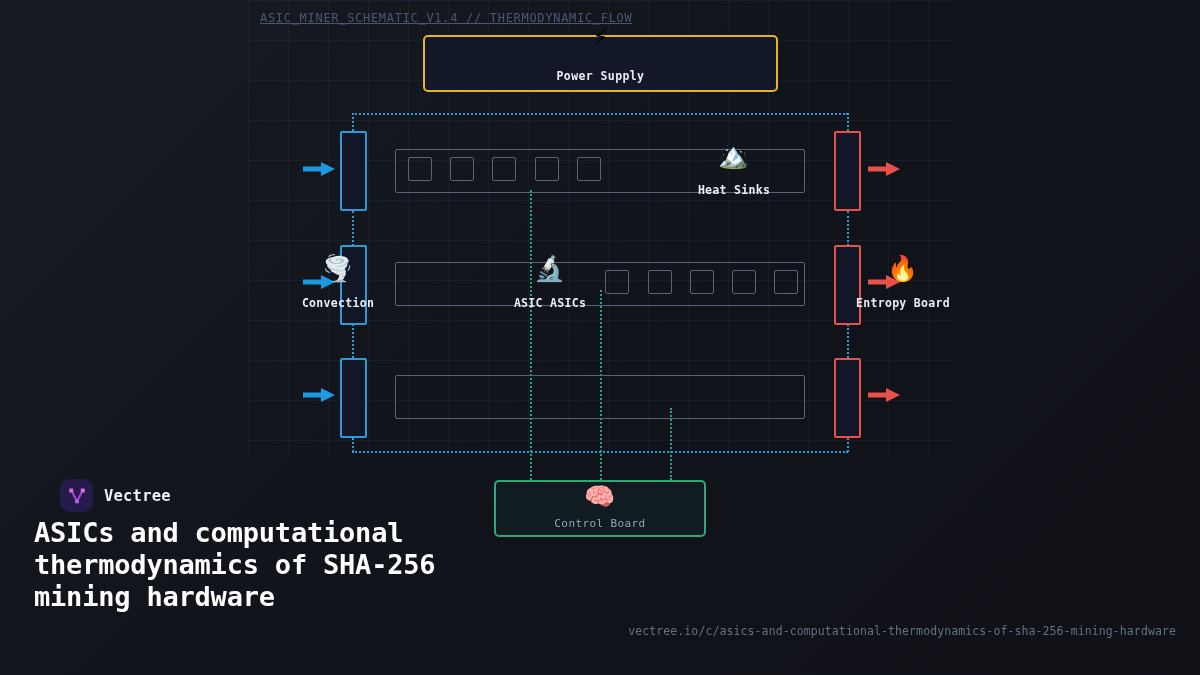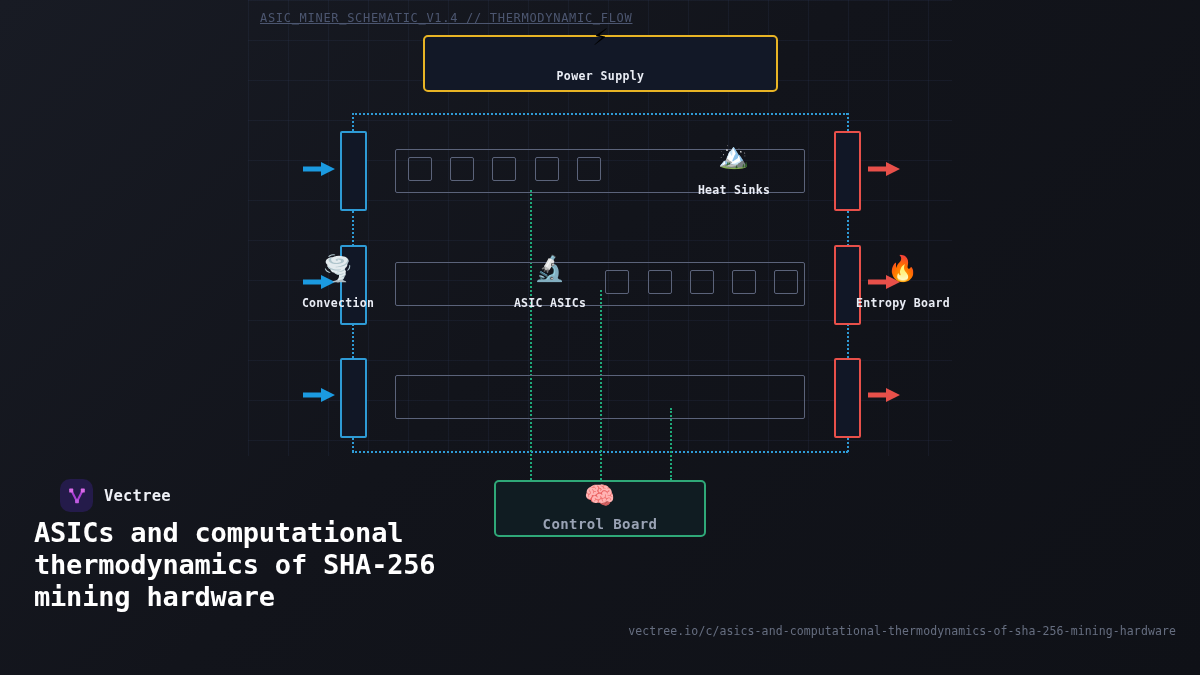--- a/index.html
+++ b/index.html
@@ -110,21 +110,21 @@
   
   #control-board {
     position:absolute; left:494px; top:480px; width:212px; height:57px;
     border:2px solid #2fa878; border-radius:5px;
     background:#101c22;
     display:flex; flex-direction:column; align-items:center;
     justify-content:center;
   }
   #control-board .cb-emoji { font-size:25px; line-height:1; margin-top:-3px; }
   #control-board .cb-label {
-    font-size:14px; font-weight:bold; color:#9aa3b5; letter-spacing:.4px;
+    font-size:11px; font-weight:normal; color:#9aa3b5; letter-spacing:.4px;
     margin-top:8px;
   }
 
   
   #brand { position:absolute; left:24px; top:479px; display:flex; align-items:center; gap:11px;margin-left:36px; }
   #brand-logo {
     width:33px; height:33px; border-radius:10px;
     background:#241b4a;
     display:flex; align-items:center; justify-content:center;
   }

